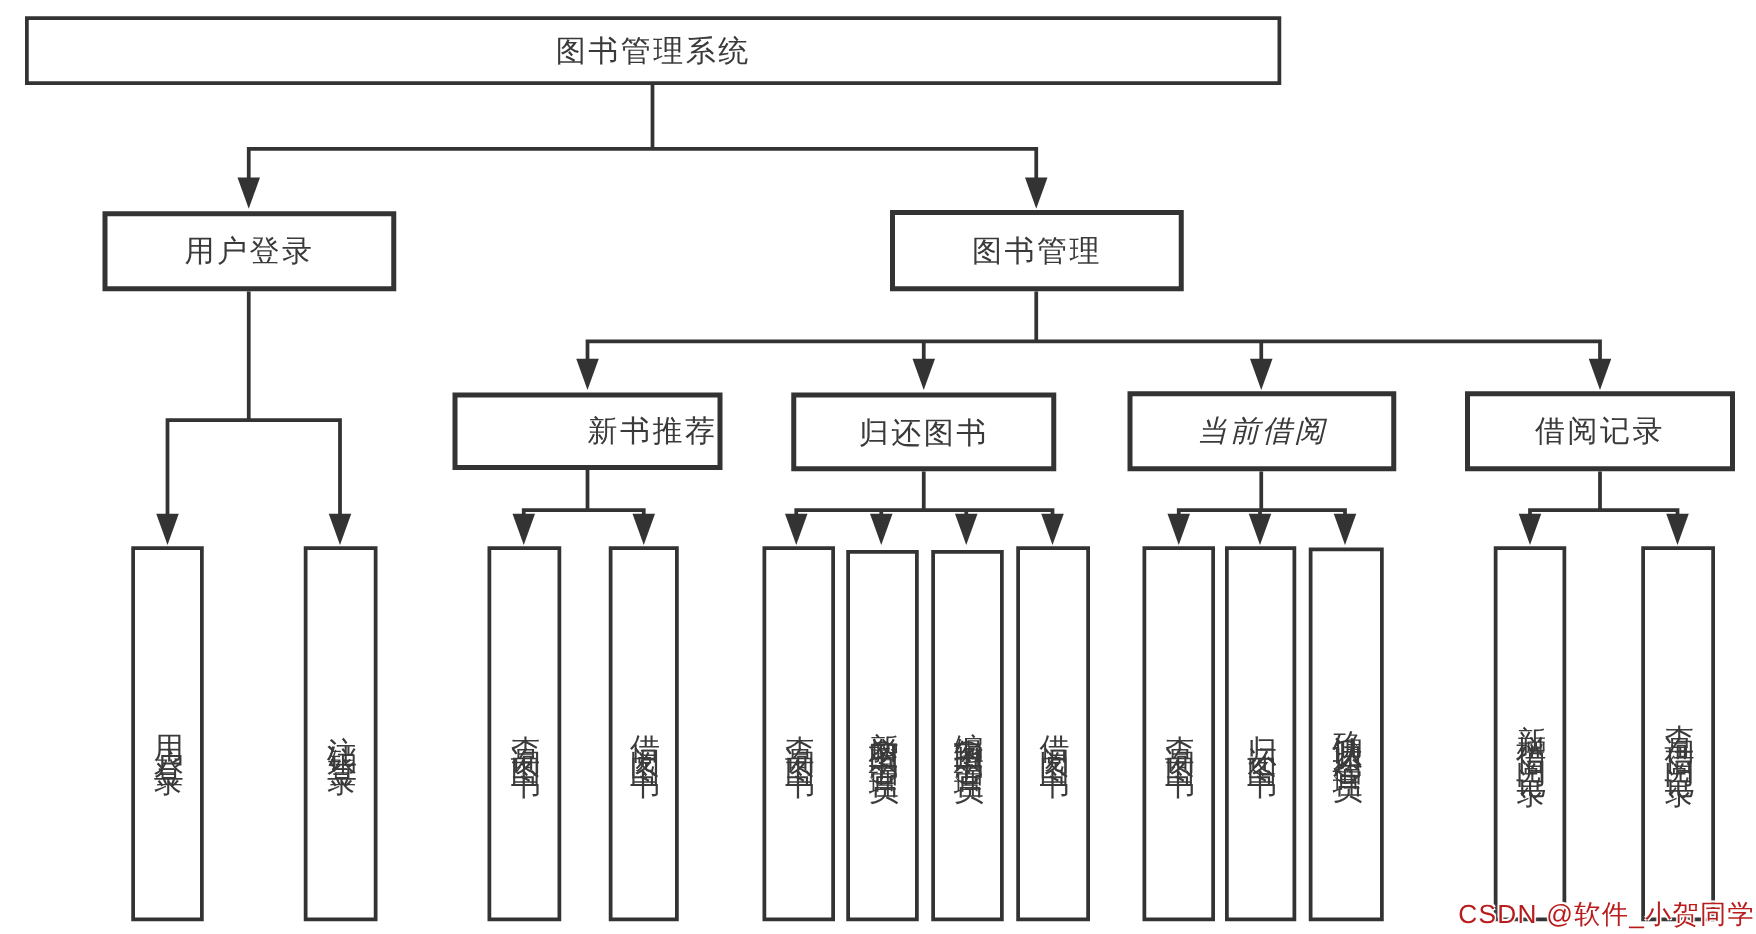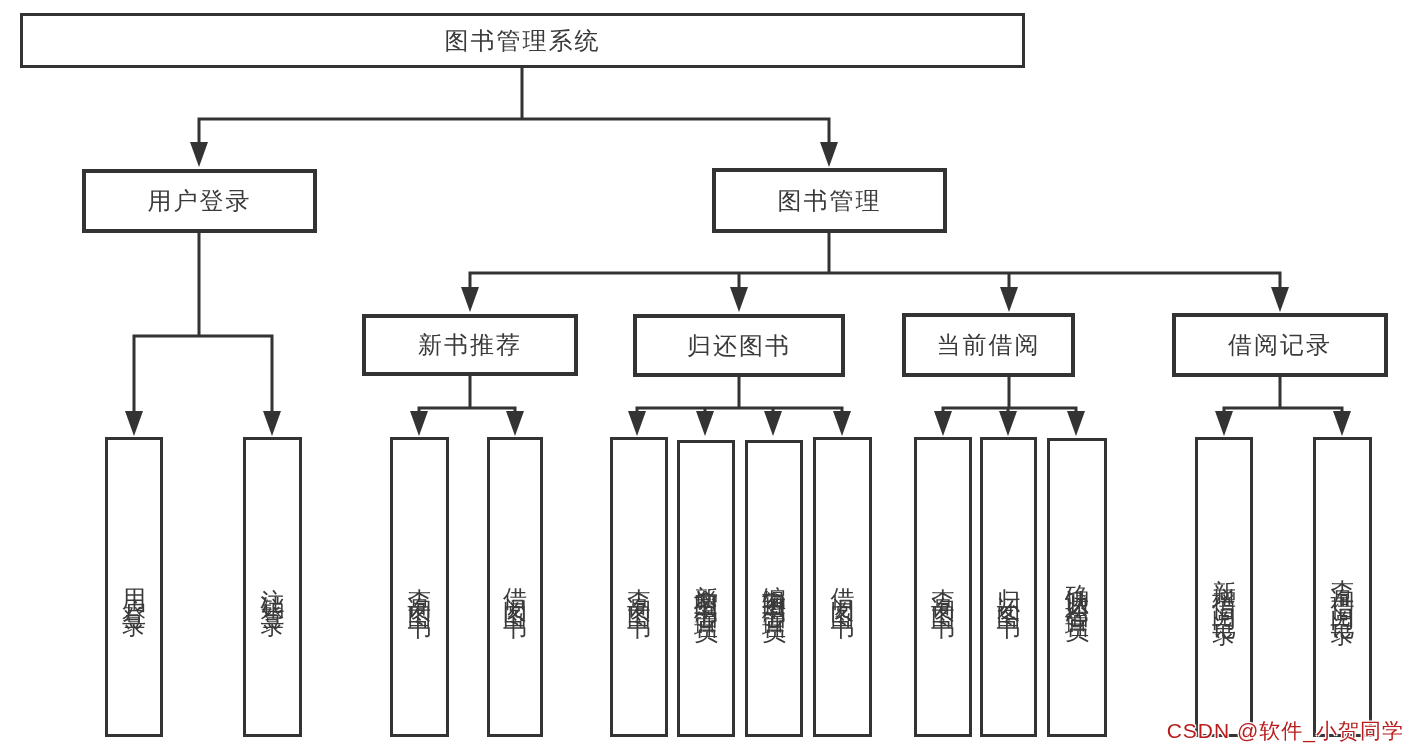--- a/index.html
+++ b/index.html
@@ -120,27 +120,27 @@
     <span>图书管理系统</span>
   </div>
 
   <div class="node h-node" style="left:82px; top:169px; width:235px; height:64px;">
     <span>用户登录</span>
   </div>
   <div class="node h-node" style="left:712px; top:168px; width:235px; height:65px;">
     <span>图书管理</span>
   </div>
 
-  <div class="node h-node" style="left:362px; top:314px; width:216px; height:62px;">
+  <div class="node h-node" style="left:362px; top:314px; width:216px; height:62px;justify-content:flex-end;">
     <span>新书推荐</span>
   </div>
   <div class="node h-node" style="left:633px; top:314px; width:212px; height:63px;">
     <span>归还图书</span>
   </div>
-  <div class="node h-node" style="left:902px; top:313px; width:173px; height:64px;">
+  <div class="node h-node" style="left:902px; top:313px; width:215px; height:64px;font-style:italic;">
     <span>当前借阅</span>
   </div>
   <div class="node h-node" style="left:1172px; top:313px; width:216px; height:64px;">
     <span>借阅记录</span>
   </div>
 
   <div class="node v-node" style="left:105px; top:437px; width:58px; height:300px;">
     <span class="vtext">用户登录</span>
   </div>
   <div class="node v-node" style="left:243px; top:437px; width:59px; height:300px;">

